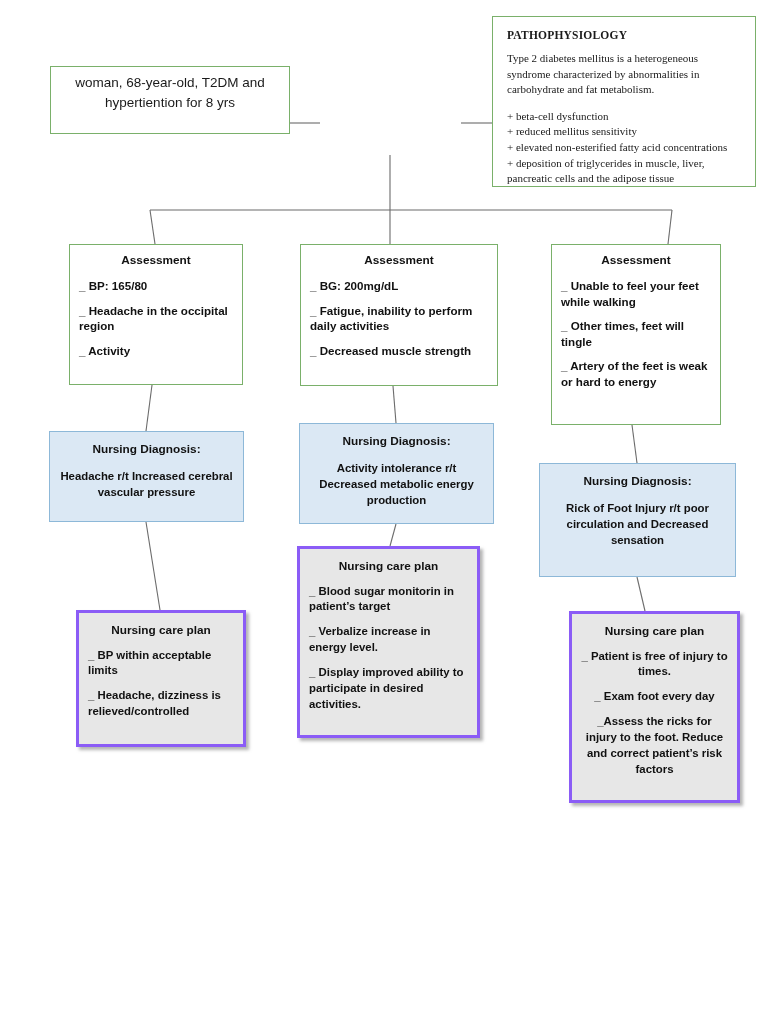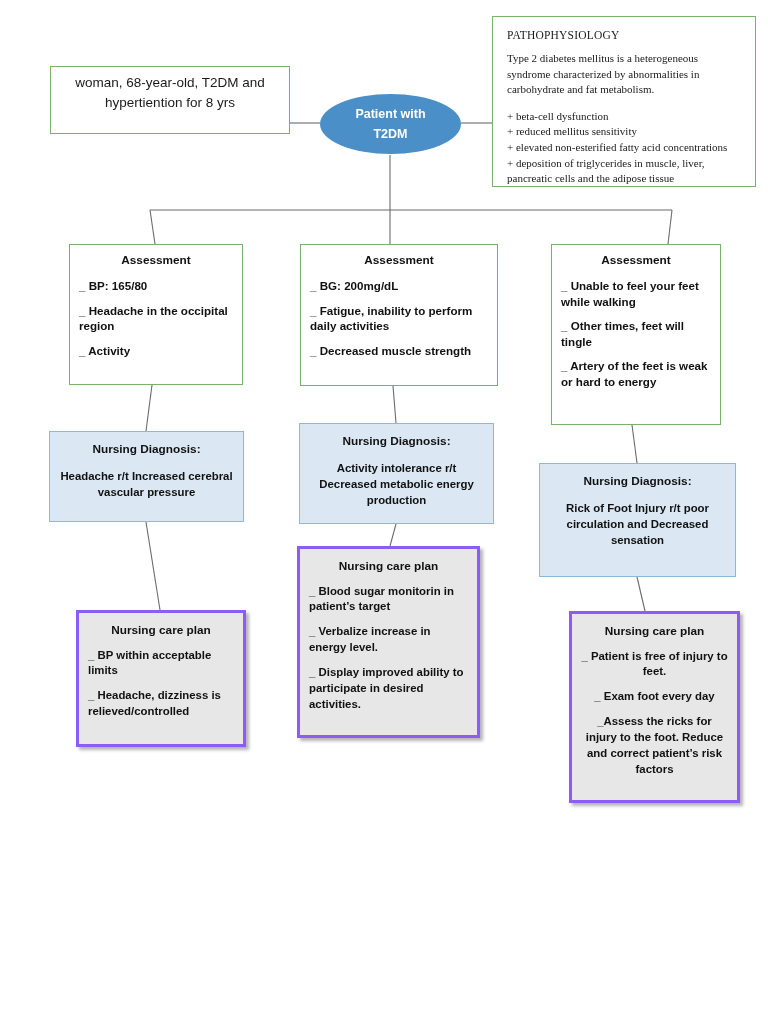--- a/index.html
+++ b/index.html
@@ -30,21 +30,21 @@
     color:#1a1a1a;
     padding:6px 10px;
   }
   
   .patho{
     padding:12px 14px 10px 14px;
     font-family:"Liberation Serif", serif;
     color:#1a1a1a;
   }
   .patho-title{
-    font-weight:normal;
+    font-weight:bold;
     font-size:11.5px;
     letter-spacing:.2px;
     margin-bottom:10px;
   }
   .patho-body{
     font-size:11px;
     line-height:1.42;
     margin-bottom:11px;
   }
   .patho-list{font-size:11px;line-height:1.42;}
@@ -138,26 +138,20 @@
     </g>
   </svg>
 
   <div class="node greenbox patient-info" style="left:50px;top:66px;width:240px;height:68px;">
     <div>
       <div>woman, 68-year-old, T2DM and</div>
       <div>hypertiention for 8 yrs</div>
     </div>
   </div>
 
-  <div class="node ellipse" style="left:320px;top:94px;width:141px;height:60px;">
-    <div>
-      <div>Patient with</div>
-      <div>T2DM</div>
-    </div>
-  </div>
 
   <div class="node greenbox patho" style="left:492px;top:16px;width:264px;height:171px;">
     <div class="patho-title">PATHOPHYSIOLOGY</div>
     <div class="patho-body">Type 2 diabetes mellitus is a heterogeneous syndrome characterized by abnormalities in carbohydrate and fat metabolism.</div>
     <div class="patho-list">
       <div>+ beta-cell dysfunction</div>
       <div>+ reduced mellitus sensitivity</div>
       <div>+ elevated non-esterified fatty acid concentrations</div>
       <div>+ deposition of triglycerides in muscle, liver,
 pancreatic cells and the adipose tissue</div>
@@ -208,18 +202,18 @@
     <div class="li">_ Artery of the feet  is weak or hard to energy</div>
   </div>
 
   <div class="node diag" style="left:539px;top:463px;width:197px;height:114px;">
     <div class="hd">Nursing Diagnosis:</div>
     <div>Rick of Foot Injury r/t poor circulation and Decreased sensation</div>
   </div>
 
   <div class="node plan center" style="left:569px;top:611px;width:171px;height:192px;">
     <div class="hd">Nursing care plan</div>
-    <div class="li">_ Patient is free of injury to feet.</div>
+    <div class="li">_ Patient is free of injury to times.</div>
     <div class="li">_ Exam foot every day</div>
     <div class="li">_Assess the ricks for injury to the foot. Reduce and correct patient’s risk factors</div>
   </div>
 
 </div>
 
 </body></html>

